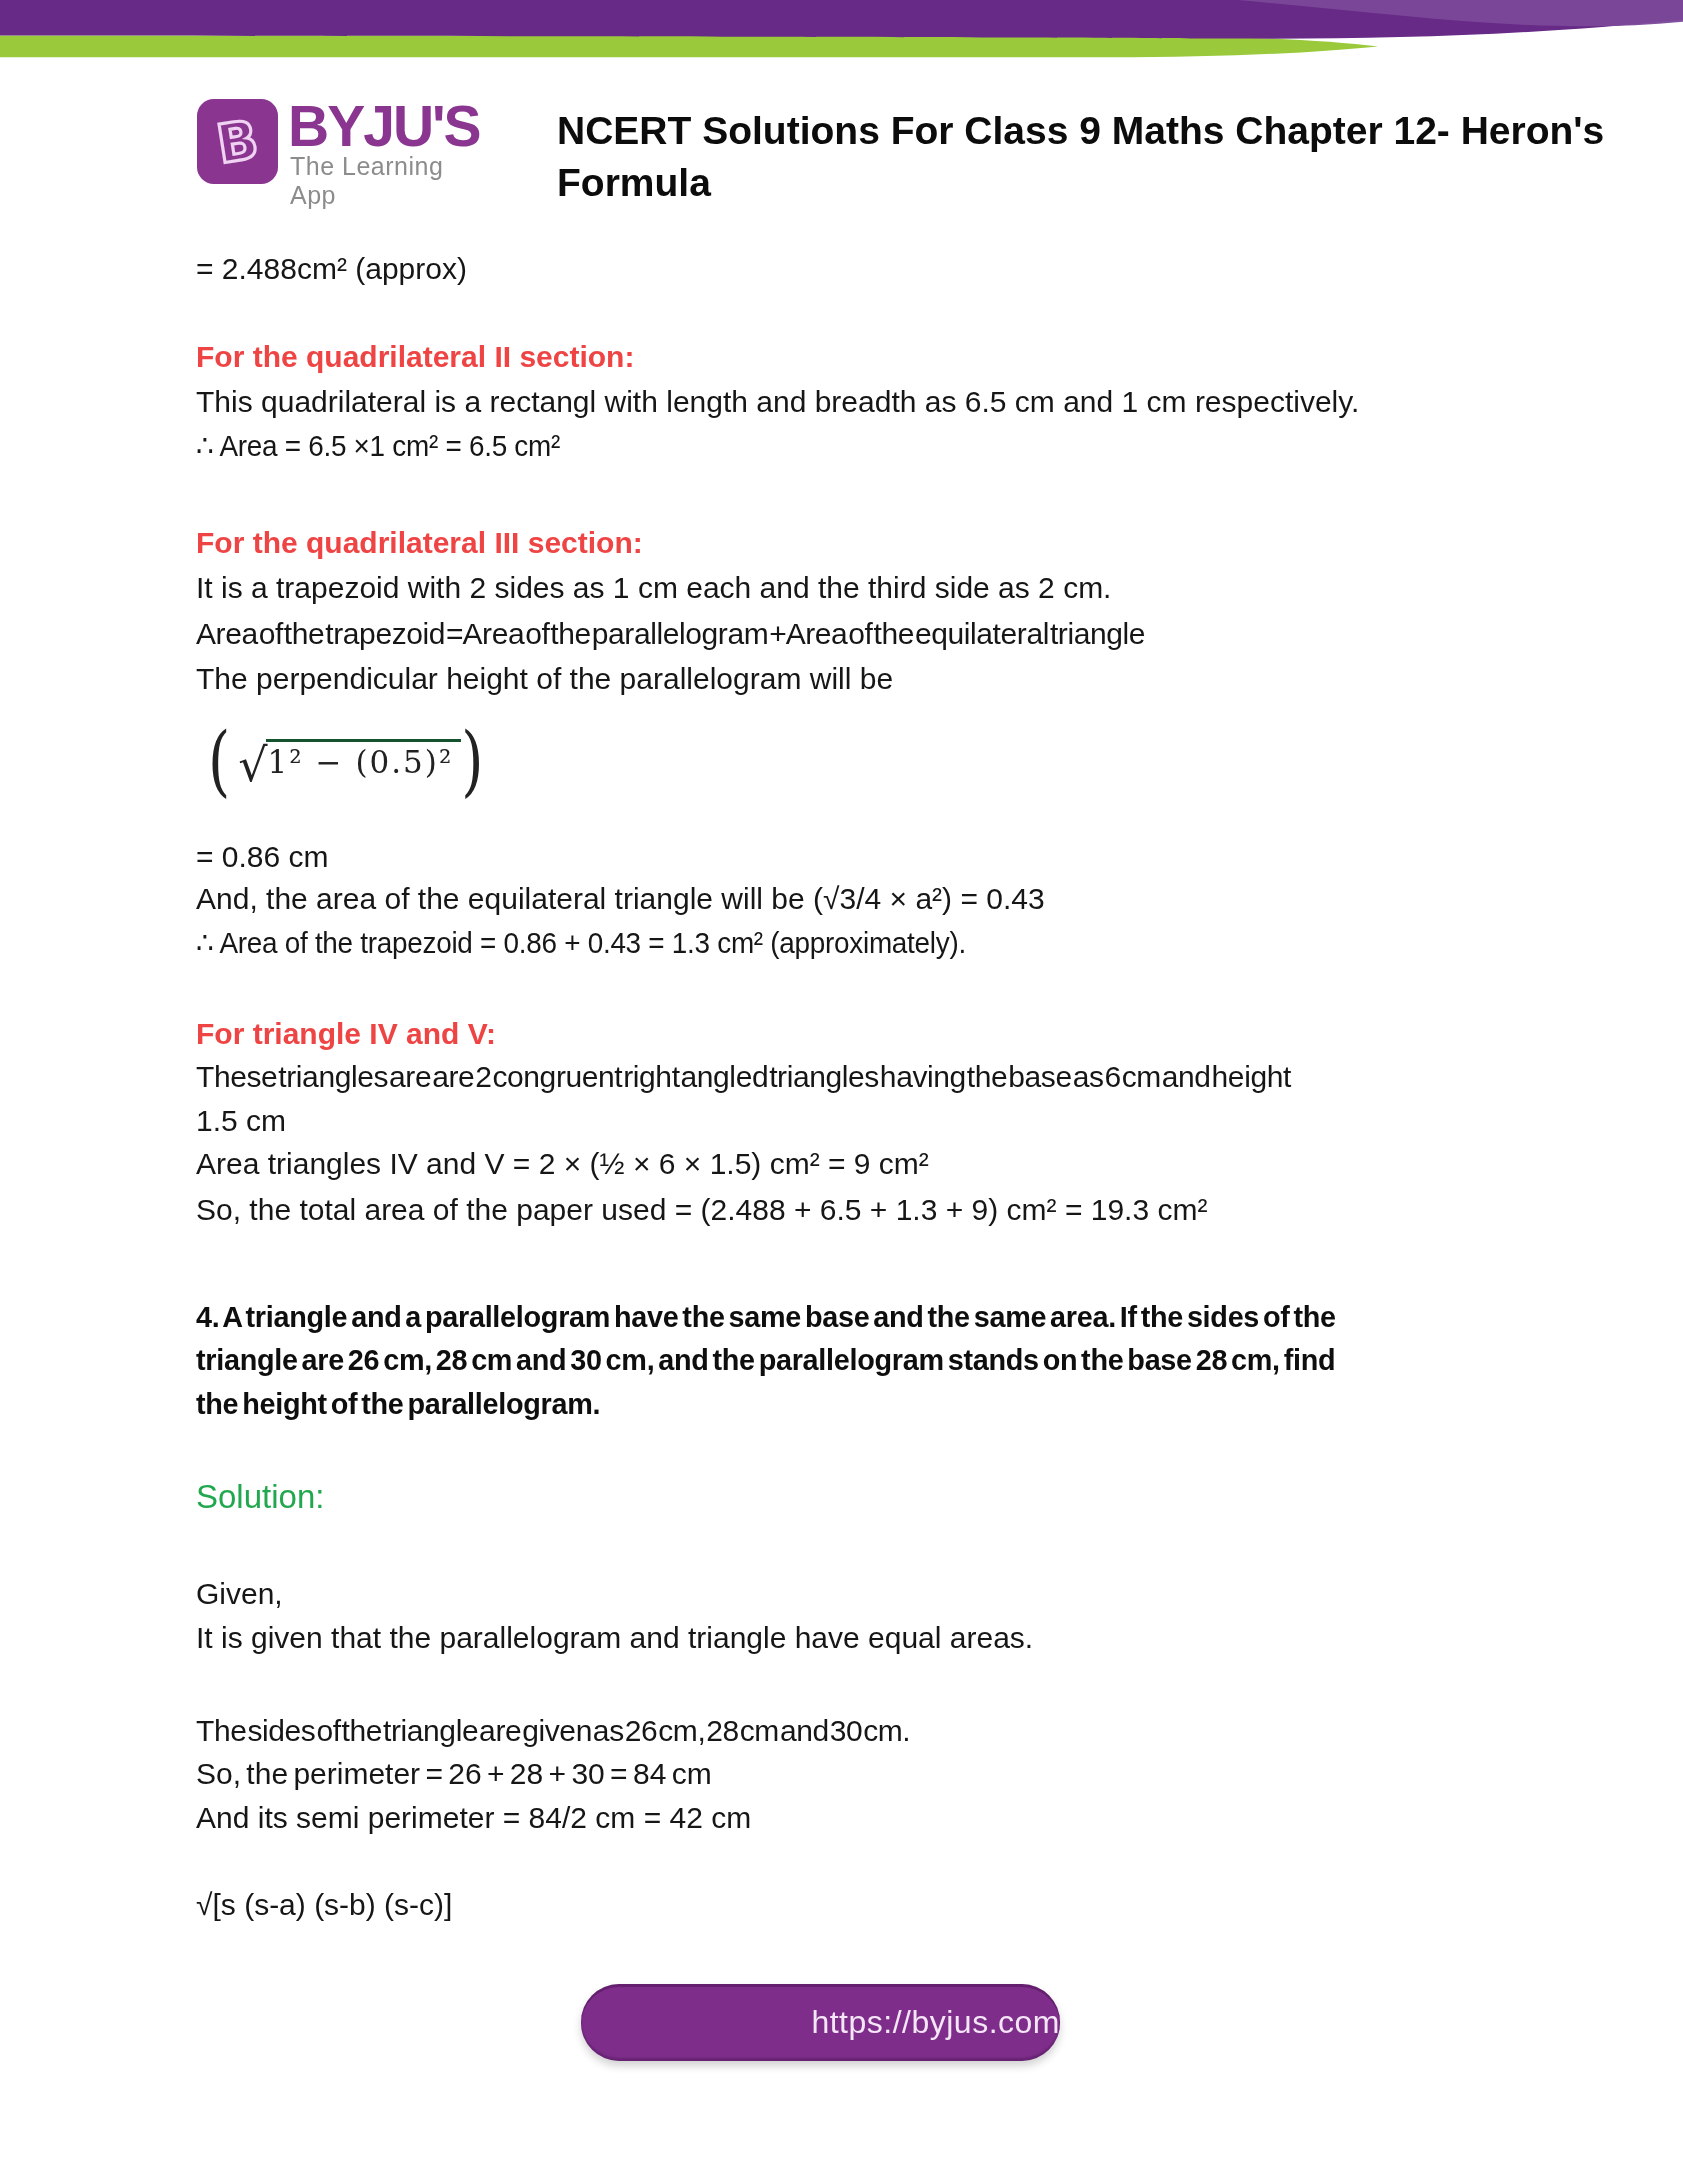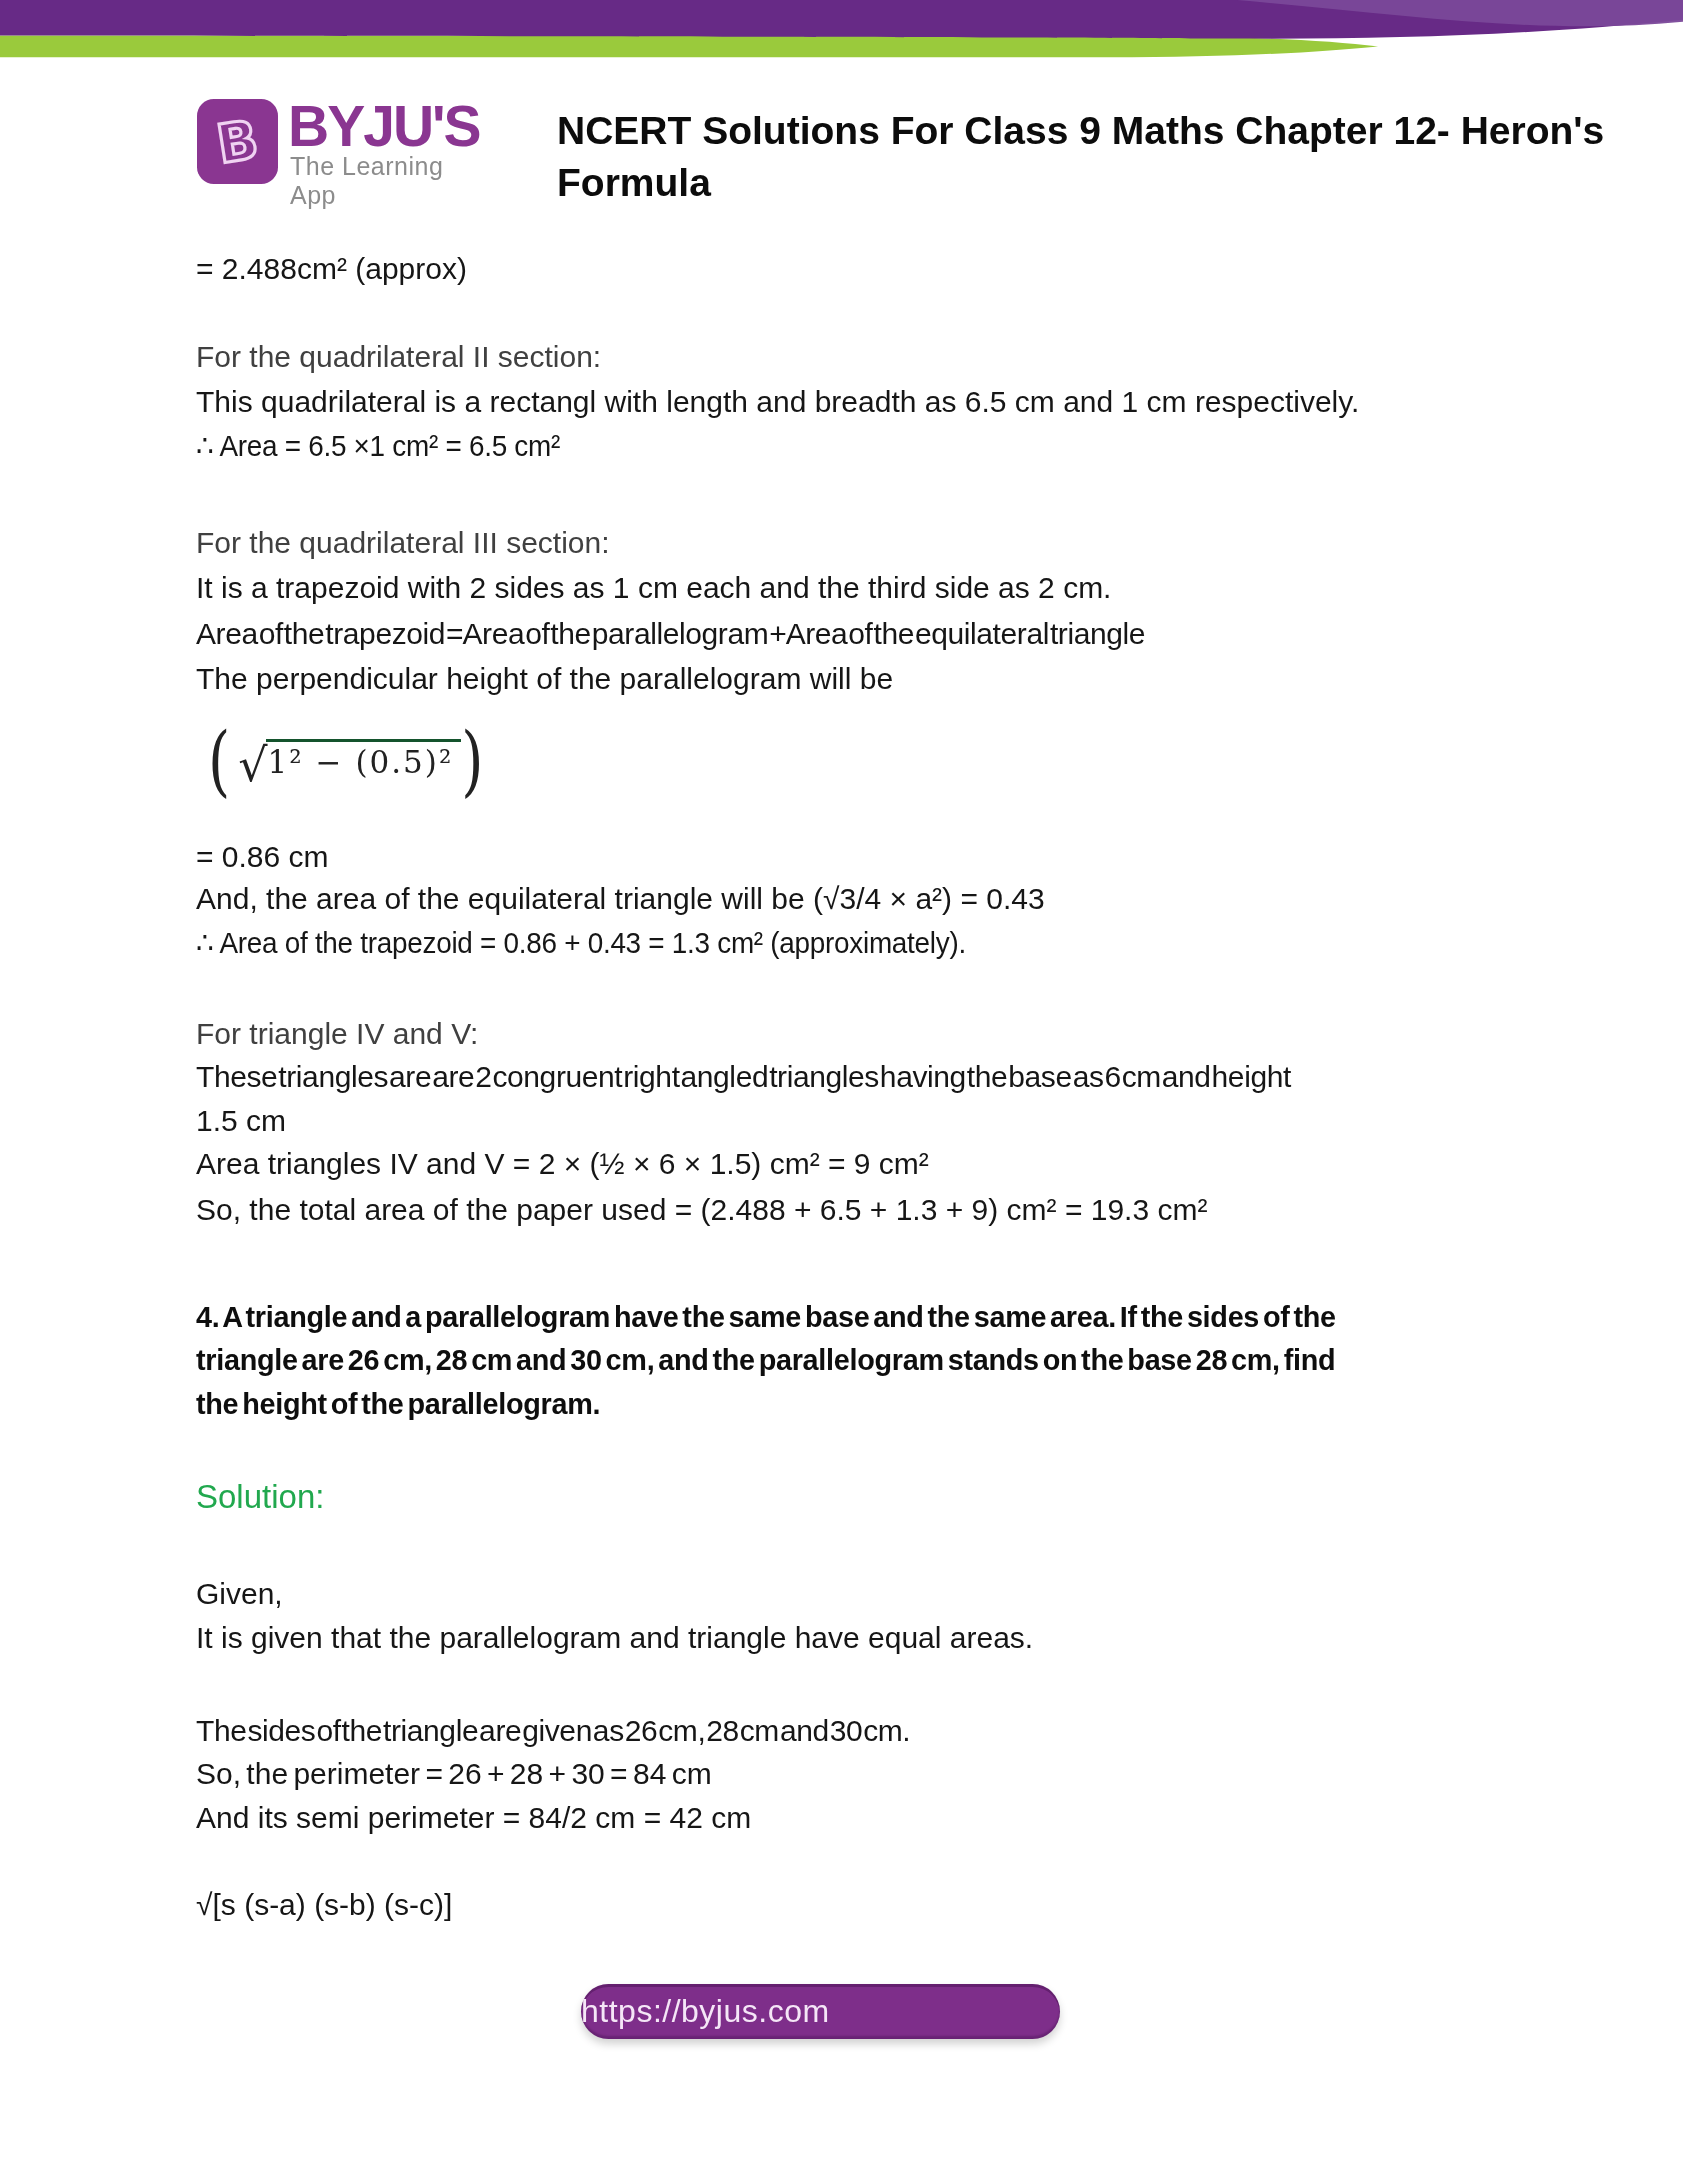--- a/index.html
+++ b/index.html
@@ -28,43 +28,43 @@
   
   #title{
     position:absolute;left:557px;top:105px;width:1109px;
     font-weight:bold;font-size:39px;line-height:52px;color:#0c0c0c;
   }
   
   .line{
     position:absolute;left:196px;white-space:nowrap;
     font-size:30px;line-height:40px;color:#161616;transform-origin:left center;
   }
-  .h{font-weight:normal;color:#404040;}
+  .h{font-weight:bold;color:#ef4444;}
   .qb{font-weight:bold;color:#0e0e0e;word-spacing:-4px;letter-spacing:-0.3px;transform:scaleX(0.96);}
   .vt{word-spacing:-7px;letter-spacing:-0.4px;}
   .cn{transform:scaleX(0.93);letter-spacing:-0.3px;}
   .t{word-spacing:-3px;}
   .green{color:var(--solution-green);font-size:33px;}
   
   #formula{
     position:absolute;left:208px;top:711px;height:99px;display:flex;align-items:center;
     font-family:"DejaVu Serif",serif;color:#222222;
   }
   .fparen{font-size:57px;font-weight:200;transform:scaleY(1.35);line-height:89px;}
   .frad{font-size:46px;line-height:1;margin-left:8px;position:relative;top:4px;}
   .fbar{
     font-size:31px;letter-spacing:2px;border-top:3px solid #14532d;
     padding:2px 8px 10px 2px;margin-left:-2px;position:relative;top:4px;
   }
   
   #footer-pill{
-    position:absolute;left:581px;top:1984px;width:479px;height:55px;
+    position:absolute;left:581px;top:1984px;width:479px;height:77px;
     background:var(--footer-purple);border-radius:38px;
     box-shadow:0 5px 9px rgba(0,0,0,0.18), inset 0 3px 0 rgba(40,0,50,0.30), inset 0 -3px 2px rgba(40,0,50,0.25);
-    display:flex;align-items:center;justify-content:flex-start;
+    display:flex;align-items:center;justify-content:flex-end;
   }
   #footer-url{color:#f5e6f7;font-size:32px;letter-spacing:0.5px;}
 </style>
 </head>
 <body>
 
 <div id="page">
 
   <svg id="banner" viewBox="0 0 1700 90" preserveAspectRatio="none">
     <path d="M0,36 H1120 C1240,36 1332,40 1392,47 C1332,53 1240,58 1120,58 H0 Z" style="fill:var(--banner-green)"></path>

